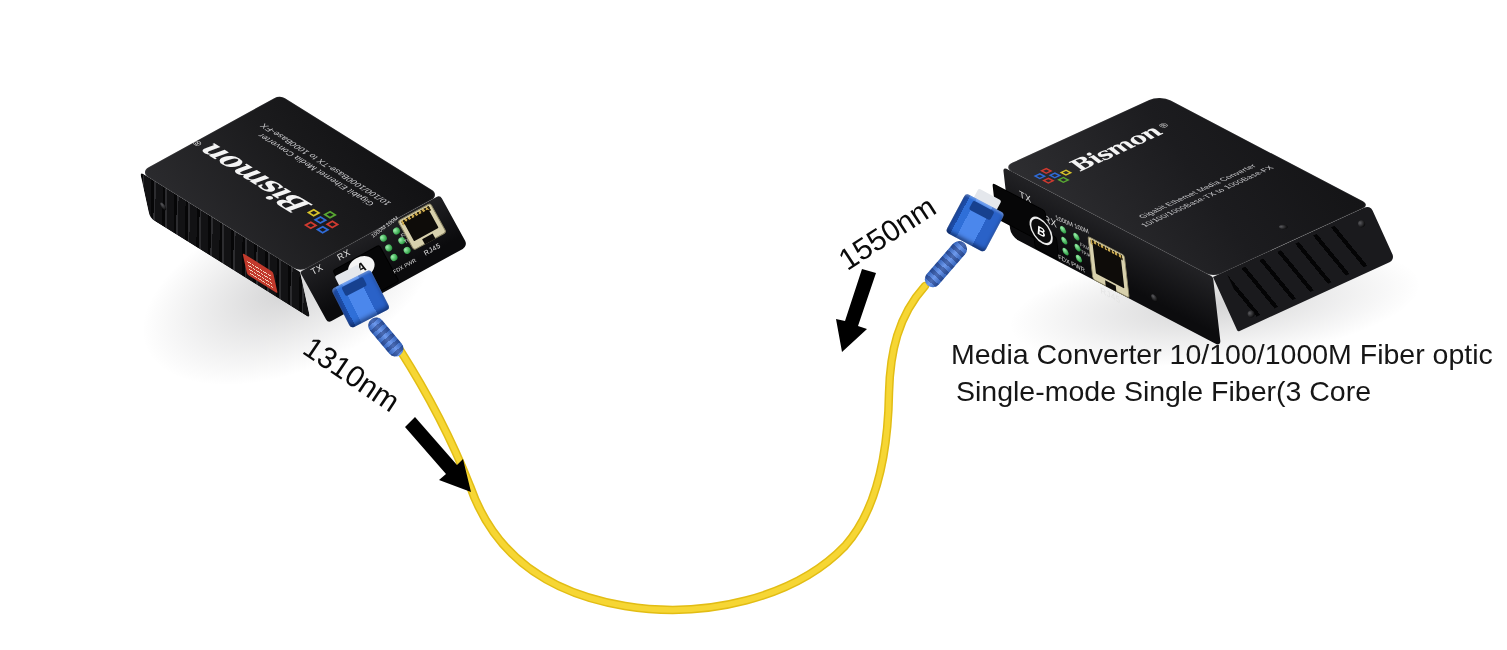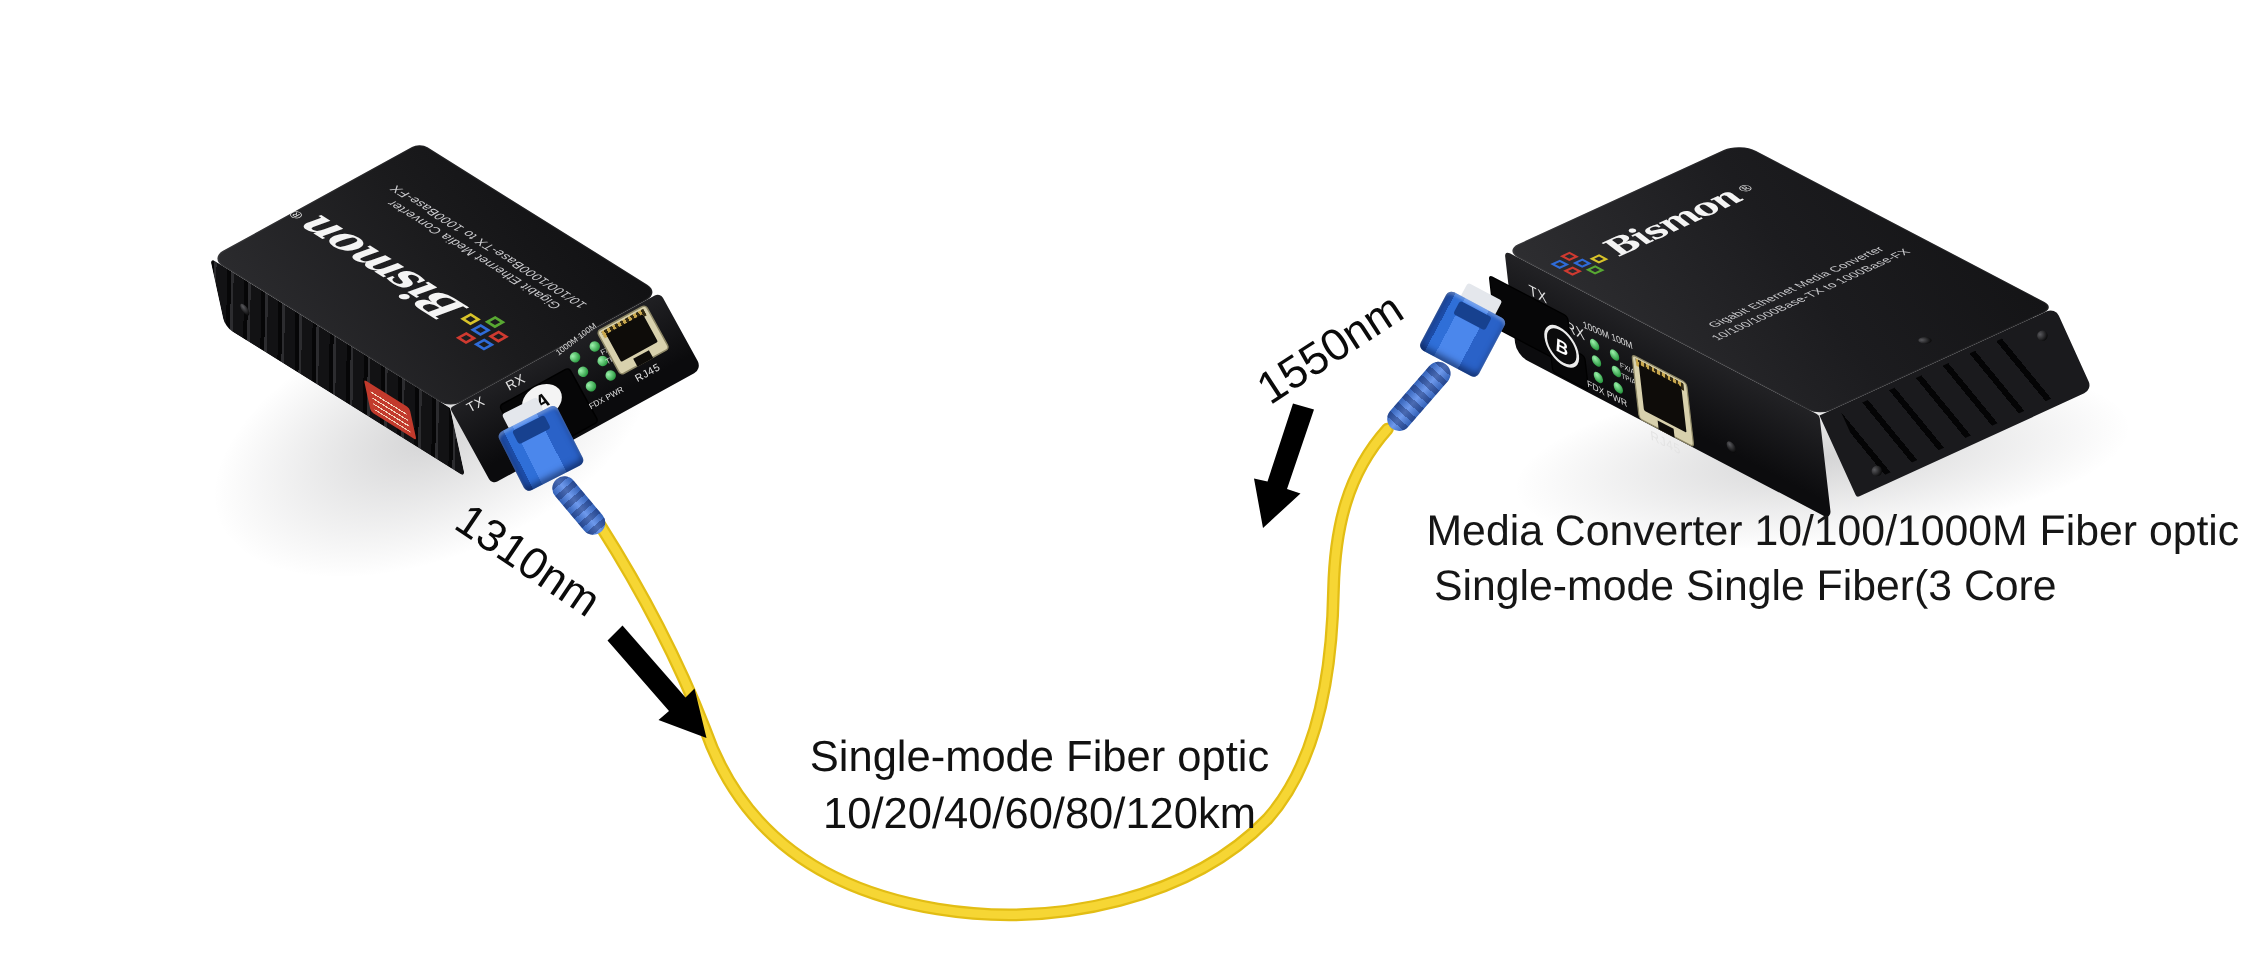--- a/index.html
+++ b/index.html
@@ -229,23 +229,19 @@
 
   <div class="sc" id="sc-right">
     <span class="cap"></span>
     <span class="body"></span>
     <span class="boot"></span>
   </div>
 
   <div class="anno" id="wave-left">1310nm</div>
   <div class="anno" id="wave-right">1550nm</div>
 
-  <div class="anno" id="cable-caption">
-    <div>Single-mode Fiber optic</div>
-    <div>10/20/40/60/80/120km</div>
-  </div>
 
   <div class="anno" id="right-caption">
     <div>Media Converter 10/100/1000M Fiber optic</div>
     <div class="line2">Single-mode Single Fiber(3 Core</div>
   </div>
 
 </div>
 
 </body></html>

